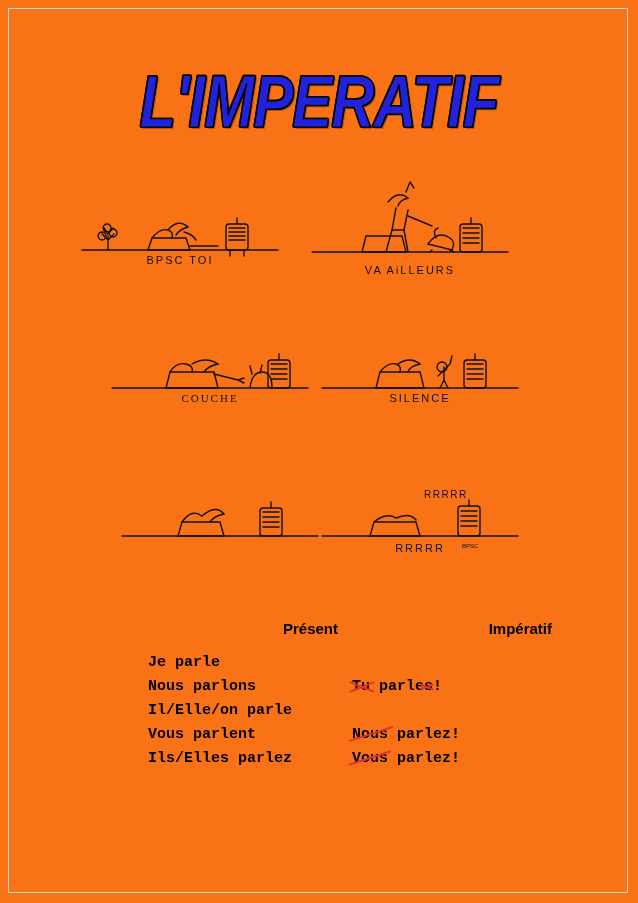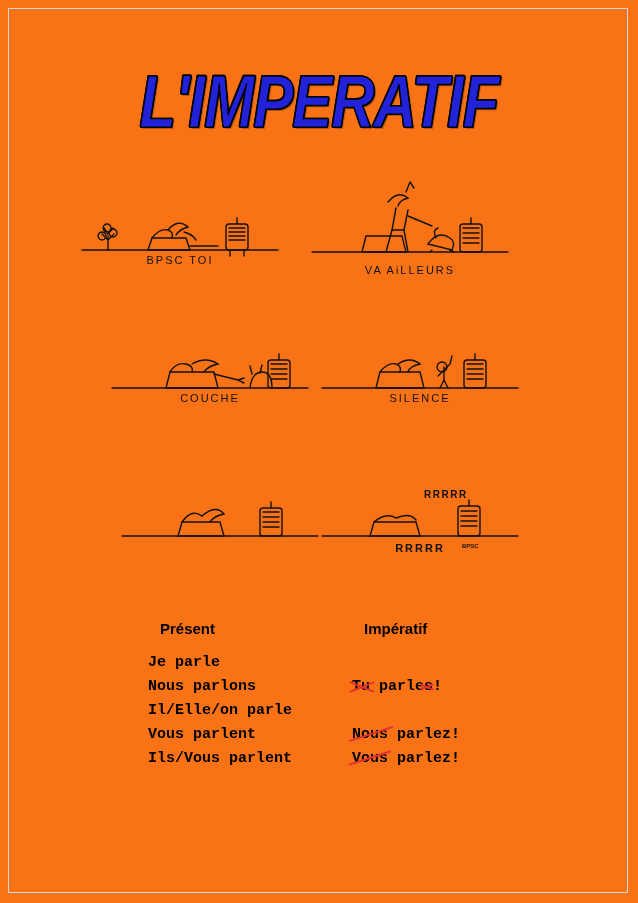--- a/index.html
+++ b/index.html
@@ -92,20 +92,21 @@
   }
   .col-present { left: 0; width: 190px; }
   .col-imperatif { left: 204px; width: 200px; }
 
   .col h3 {
     margin: 0 0 14px 12px;
     font-family: "Liberation Sans", sans-serif;
     font-size: 15px;
     font-weight: bold;
     color: #000;
+    text-align: right;
   }
   .line {
     font-family: Liberation Mono, monospace;
     font-size: 15px;
     font-weight: bold;
     color: #000;
     height: 24px;
     line-height: 24px;
     white-space: nowrap;
     position: relative;
@@ -227,21 +228,21 @@
           <path d="M142 46 L140 38 M150 45 L152 37"></path>
 
           <rect x="158" y="32" width="22" height="28" rx="3"></rect>
           <line x1="161" y1="36" x2="177" y2="36"></line>
           <line x1="161" y1="41" x2="177" y2="41"></line>
           <line x1="161" y1="46" x2="177" y2="46"></line>
           <line x1="161" y1="51" x2="177" y2="51"></line>
           <line x1="169" y1="32" x2="169" y2="26"></line>
         </g>
       </svg>
-      <div class="caption" style="top:64px;">COUCHE</div>
+      <div class="caption" style="top:64px;font-family:Liberation Serif, serif;">COUCHE</div>
     </div>
 
     <div class="cartoon" style="left:250px; top:150px; width:200px; height:90px;">
       <svg width="200" height="76" viewBox="0 0 200 76">
         <g stroke="#111" stroke-width="1.4" fill="none" stroke-linecap="round">
           <line x1="2" y1="60" x2="198" y2="60"></line>
           <path d="M56 60 L60 44 L100 44 L104 60 Z"></path>
           <path d="M60 44 q8 -10 16 -8 q6 2 4 8"></path>
           <path d="M78 36 q12 -8 22 0 q-10 2 -12 8"></path>
 
@@ -271,21 +272,21 @@
           <line x1="143" y1="34" x2="159" y2="34"></line>
           <line x1="143" y1="39" x2="159" y2="39"></line>
           <line x1="143" y1="44" x2="159" y2="44"></line>
           <line x1="143" y1="49" x2="159" y2="49"></line>
           <line x1="151" y1="30" x2="151" y2="24"></line>
         </g>
       </svg>
       <div class="caption" style="top:62px;"></div>
     </div>
 
-    <div class="cartoon" style="left:250px; top:300px; width:200px; height:90px;font-weight:bold;">
+    <div class="cartoon" style="left:250px; top:300px; width:200px; height:90px;">
       <svg width="200" height="80" viewBox="0 0 200 80">
         <g stroke="#111" stroke-width="1.4" fill="none" stroke-linecap="round">
           <line x1="2" y1="58" x2="198" y2="58"></line>
           <path d="M50 58 L54 44 L96 44 L100 58 Z"></path>
           <path d="M54 44 q12 -10 22 -4"></path>
           <path d="M76 40 q14 -6 20 2"></path>
           <rect x="138" y="28" width="22" height="30" rx="3"></rect>
           <line x1="141" y1="33" x2="157" y2="33"></line>
           <line x1="141" y1="38" x2="157" y2="38"></line>
           <line x1="141" y1="43" x2="157" y2="43"></line>
@@ -300,21 +301,21 @@
   </div>
 
   <div class="tables">
 
     <div class="col col-present">
       <h3>Présent</h3>
       <span class="line">Je parle</span>
       <span class="line">Nous parlons</span>
       <span class="line">Il/Elle/on parle</span>
       <span class="line">Vous parlent</span>
-      <span class="line">Ils/Vous parlent</span>
+      <span class="line">Ils/Elles parlez</span>
     </div>
 
     <div class="col col-imperatif">
       <h3>Impératif</h3>
 
       <span class="line blank">&nbsp;</span>
 
       <span class="line">
         <span class="strike-wrap">
           <span>Tu</span>

